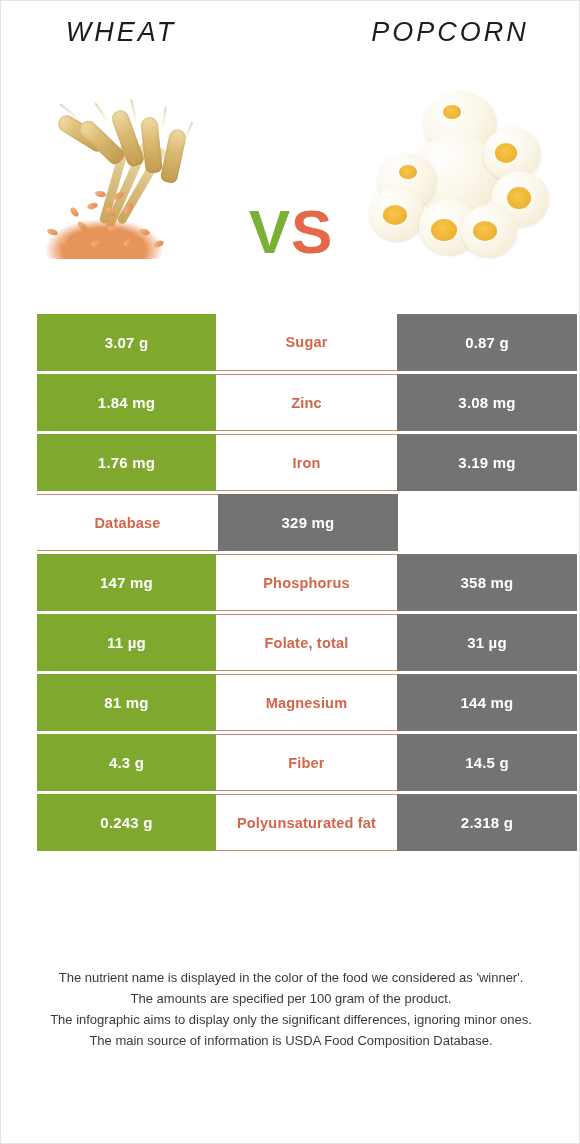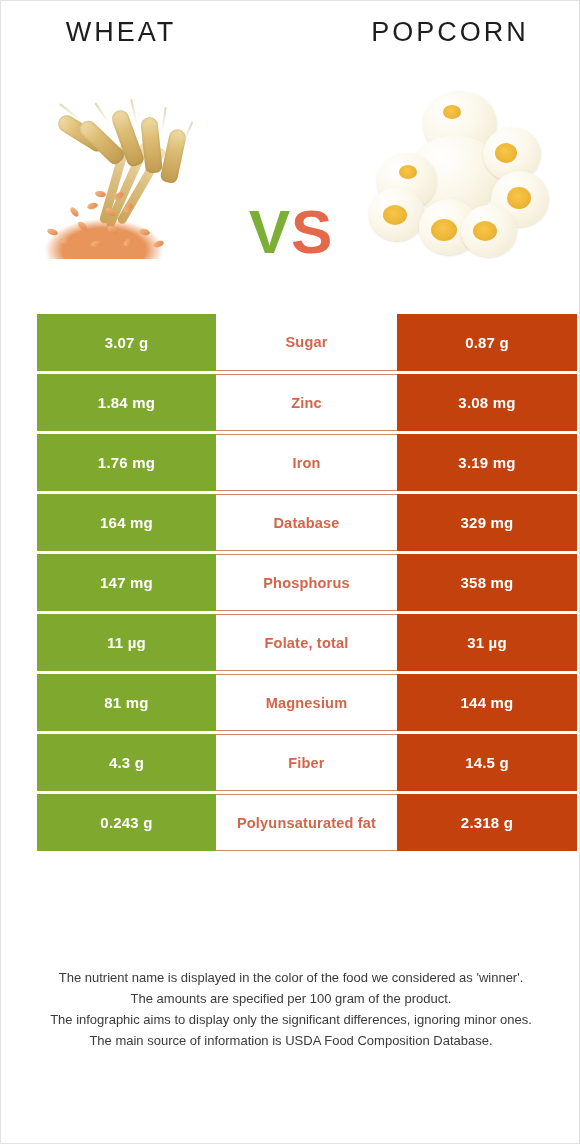--- a/index.html
+++ b/index.html
@@ -23,20 +23,21 @@
     box-sizing: border-box;
   }
 
   
   .titles {
     position: absolute;
     top: 16px;
     left: 0;
     width: 492px;
     height: 46px;
+    font-style: italic;
   }
   .food-title {
     position: absolute;
     top: 0;
     font-size: 27px;
     font-weight: 300;
     letter-spacing: 3px;
     color: #1d1d1d;
     text-align: center;
     white-space: nowrap;
@@ -160,21 +161,21 @@
     width: 181px;
     background: #ffffff;
     color: #D4654A;
     border-top: 1px solid #C98A6E;
     border-bottom: 1px solid #C98A6E;
     font-weight: 600;
     font-size: 14.5px;
   }
   .cell-right {
     width: 180px;
-    background: #c2410c;
+    background: #737373;
     color: #ffffff;
   }
   
   .row:first-child .cell-mid { border-top: none; }
 
   
   .footnote {
     position: absolute;
     left: 28px;
     top: 966px;
@@ -272,21 +273,20 @@
         <div class="cell cell-left">1.84 mg</div>
         <div class="cell cell-mid">Zinc</div>
         <div class="cell cell-right">3.08 mg</div>
       </div>
       <div class="row">
         <div class="cell cell-left">1.76 mg</div>
         <div class="cell cell-mid">Iron</div>
         <div class="cell cell-right">3.19 mg</div>
       </div>
       <div class="row">
-        <div class="cell cell-left">164 mg</div>
         <div class="cell cell-mid">Database</div>
         <div class="cell cell-right">329 mg</div>
       </div>
       <div class="row">
         <div class="cell cell-left">147 mg</div>
         <div class="cell cell-mid">Phosphorus</div>
         <div class="cell cell-right">358 mg</div>
       </div>
       <div class="row">
         <div class="cell cell-left">11 µg</div>

